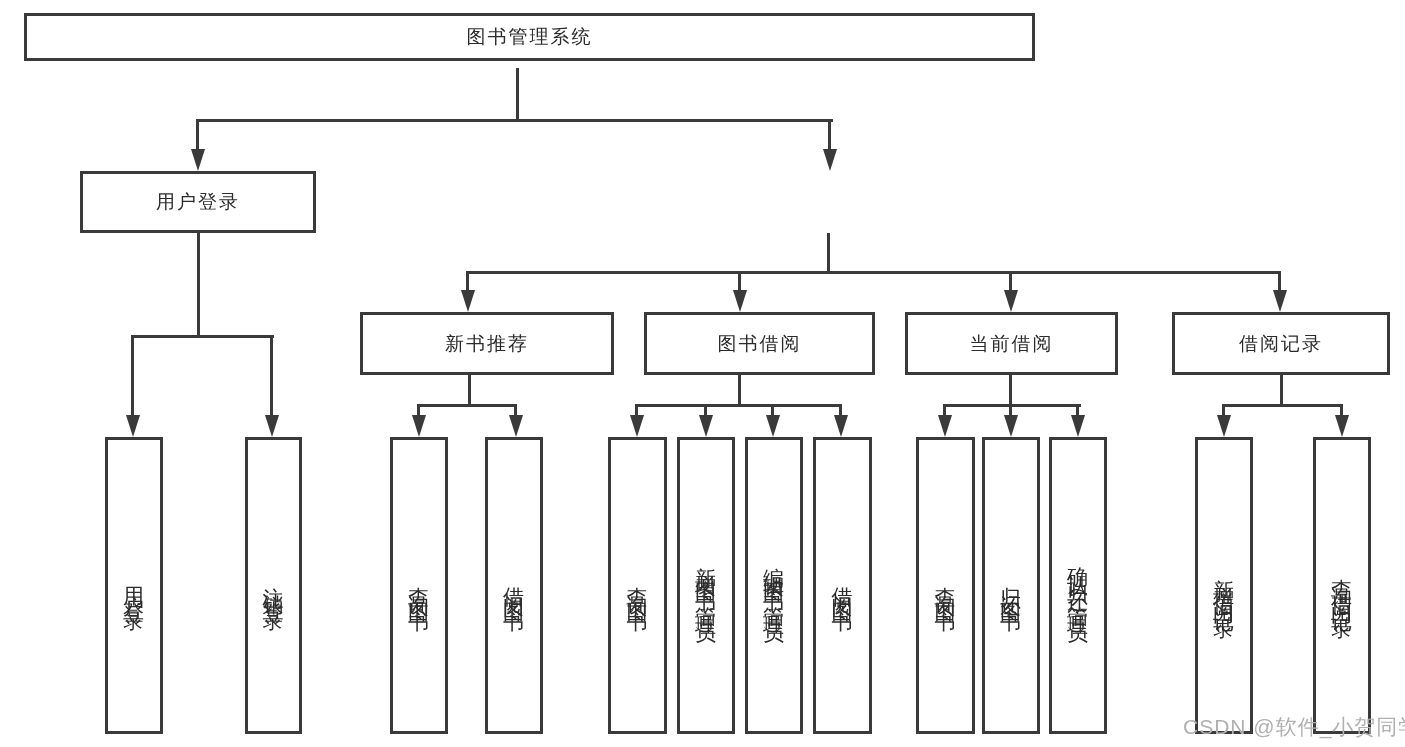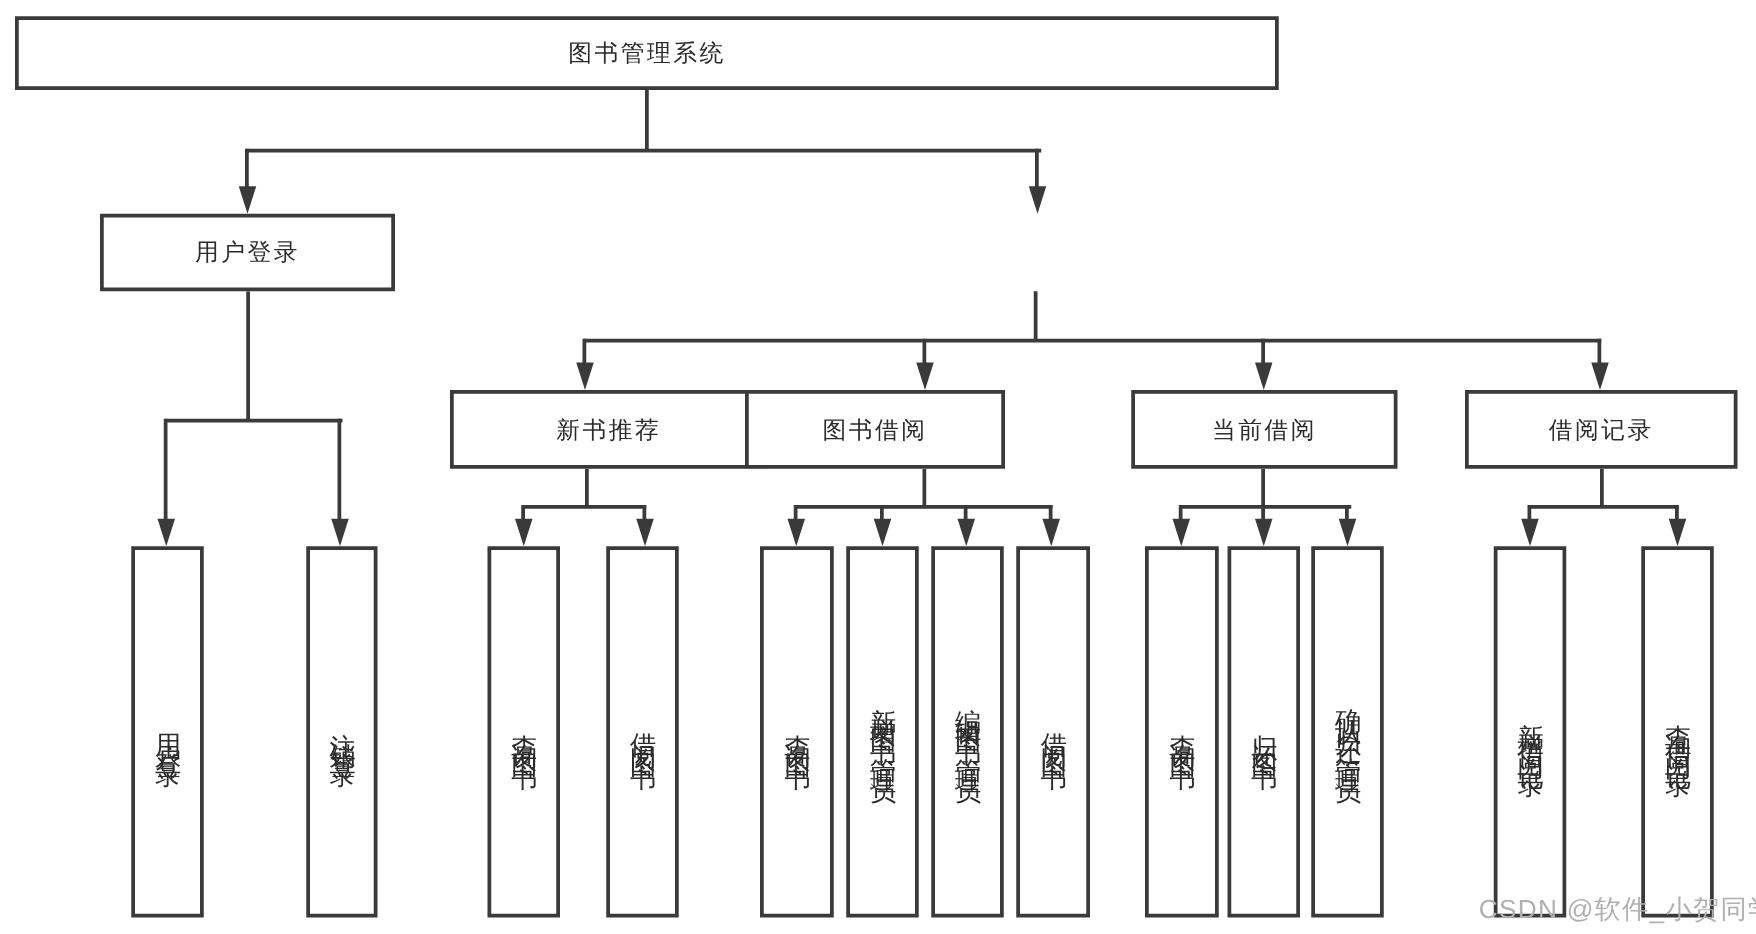--- a/index.html
+++ b/index.html
@@ -61,21 +61,21 @@
     z-index:3;
     white-space:nowrap;
     letter-spacing:1px;
   }
 </style>
 </head>
 <body>
 
 <div class="canvas">
 
-  <div class="node" style="left:12px;top:13px;width:1011px;height:59px">
+  <div class="node" style="left:24px;top:13px;width:1011px;height:48px">
     <span class="label">图书管理系统</span>
   </div>
 
   <div class="vline" style="left:516px;top:68px;height:53px"></div>
   <div class="hline" style="left:197px;top:119px;width:636px"></div>
   <div class="arrow" style="left:191px;top:119px;height:52px"></div>
   <div class="arrow" style="left:823px;top:119px;height:52px"></div>
 
   <div class="node" style="left:80px;top:171px;width:236px;height:62px">
     <span class="label">用户登录</span>
@@ -89,21 +89,21 @@
   <div class="vline" style="left:827px;top:233px;height:40px"></div>
   <div class="hline" style="left:467px;top:271px;width:814px"></div>
   <div class="arrow" style="left:461px;top:271px;height:41px"></div>
   <div class="arrow" style="left:733px;top:271px;height:41px"></div>
   <div class="arrow" style="left:1004px;top:271px;height:41px"></div>
   <div class="arrow" style="left:1273px;top:271px;height:41px"></div>
 
   <div class="node" style="left:360px;top:312px;width:254px;height:63px">
     <span class="label">新书推荐</span>
   </div>
-  <div class="node" style="left:596px;top:312px;width:208px;height:63px">
+  <div class="node" style="left:644px;top:312px;width:231px;height:63px">
     <span class="label">图书借阅</span>
   </div>
   <div class="node" style="left:905px;top:312px;width:213px;height:63px">
     <span class="label">当前借阅</span>
   </div>
   <div class="node" style="left:1172px;top:312px;width:218px;height:63px">
     <span class="label">借阅记录</span>
   </div>
 
   <div class="vline" style="left:468px;top:375px;height:31px"></div>

